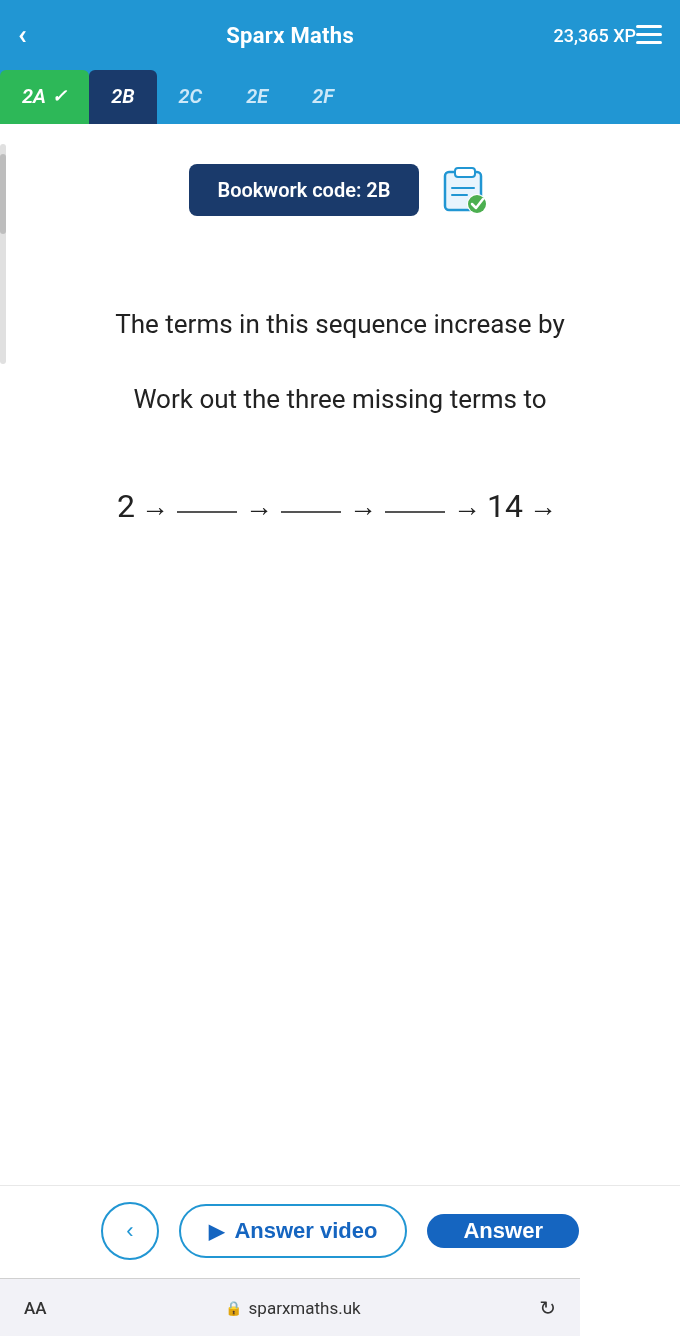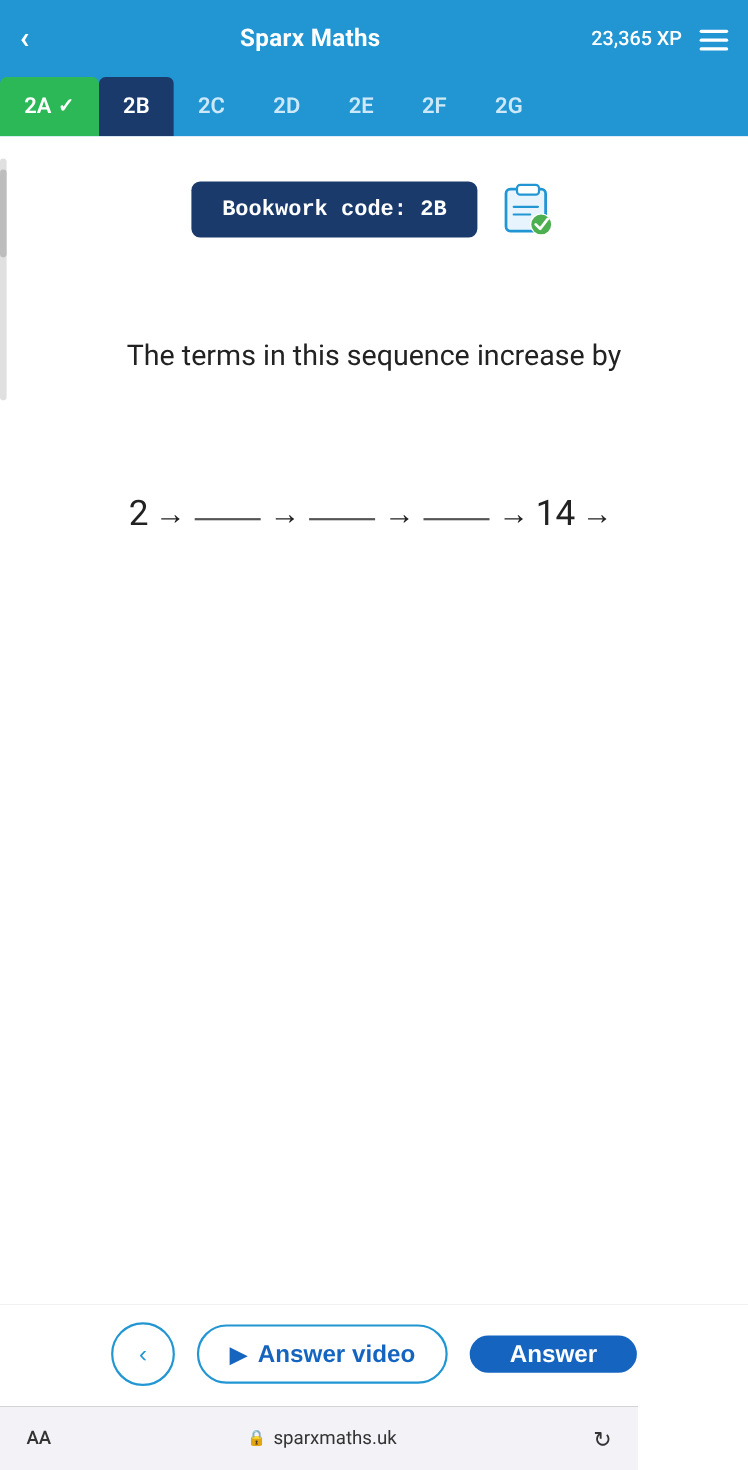--- a/index.html
+++ b/index.html
@@ -29,22 +29,21 @@
       line-height: 1;
     }
     .header-title {
       color: #fff;
       font-size: 22px;
       font-weight: 700;
       letter-spacing: 0.3px;
     }
     .header-right {
       display: flex;
-      align-items: flex-end;
-      gap: 16px;
+      align-items: flex-start;
     }
     .header-xp {
       color: #fff;
       font-size: 18px;
       font-weight: 500;
     }
     .header-menu {
       color: #fff;
       font-size: 22px;
       cursor: pointer;
@@ -75,20 +74,21 @@
       align-items: center;
       justify-content: center;
       padding: 0 22px;
       font-size: 20px;
       font-weight: 600;
       color: #cde8f8;
       cursor: pointer;
       white-space: nowrap;
       border-bottom: 3px solid transparent;
       gap: 6px;
+      font-style: italic;
     }
     .tab-item.active {
       background: #1a3a6b;
       color: #fff;
       border-radius: 6px 6px 0 0;
     }
     .tab-item.completed {
       background: #2db858;
       color: #fff;
       border-radius: 6px 6px 0 0;
@@ -126,21 +126,20 @@
       margin-top: 10px;
     }
 
     
     .bookwork-row {
       display: flex;
       align-items: center;
       gap: 20px;
       margin-bottom: 30px;
       margin-top: 10px;
-      font-family: Liberation Mono, monospace;
     }
     .bookwork-badge {
       background: #1a3a6b;
       color: #fff;
       font-size: 20px;
       font-weight: 600;
       padding: 14px 28px;
       border-radius: 8px;
     }
     .bookwork-icon {
@@ -148,21 +147,21 @@
       height: 52px;
     }
 
     
     .question-text {
       text-align: center;
       font-size: 26px;
       color: #222;
       line-height: 1.45;
       margin-top: 60px;
-      margin-bottom: 28px;
+      margin-bottom: 68px;
       padding: 0 10px;
     }
 
     
     .sequence-row {
       display: flex;
       align-items: center;
       gap: 0;
       font-size: 30px;
       color: #222;
@@ -304,30 +303,24 @@
     <span>2A</span>
     <span class="tab-check">✓</span>
   </div>
   <div class="tab-item active">
     <span>2B</span>
   </div>
   <div class="tab-item">
     <span>2C</span>
   </div>
   <div class="tab-item">
-    <span>2D</span>
-  </div>
-  <div class="tab-item">
     <span>2E</span>
   </div>
   <div class="tab-item">
     <span>2F</span>
-  </div>
-  <div class="tab-item">
-    <span>2G</span>
   </div>
 </div>
 
 <div class="content">
 
   <div class="scroll-indicator">
     <div class="scroll-thumb"></div>
   </div>
 
   <div class="bookwork-row">
@@ -342,21 +335,21 @@
 
       <circle cx="38" cy="40" r="10" fill="white"></circle>
       <circle cx="38" cy="40" r="9" fill="#4caf50"></circle>
       <polyline points="33,40 37,44 44,35" stroke="white" stroke-width="2.5" stroke-linecap="round" stroke-linejoin="round" fill="none"></polyline>
     </svg>
   </div>
 
   <div class="question-text">
     <span>The terms in this sequence increase by</span><br>
     <br>
-    <br>
+    <span>Work out the three missing terms to</span><br>
   </div>
 
   <div class="sequence-row">
     <span class="seq-num">2</span>
     <span class="seq-arrow"> →</span>
     <span class="seq-blank"></span>
     <span class="seq-arrow"> →</span>
     <span class="seq-blank"></span>
     <span class="seq-arrow"> →</span>
     <span class="seq-blank"></span>

